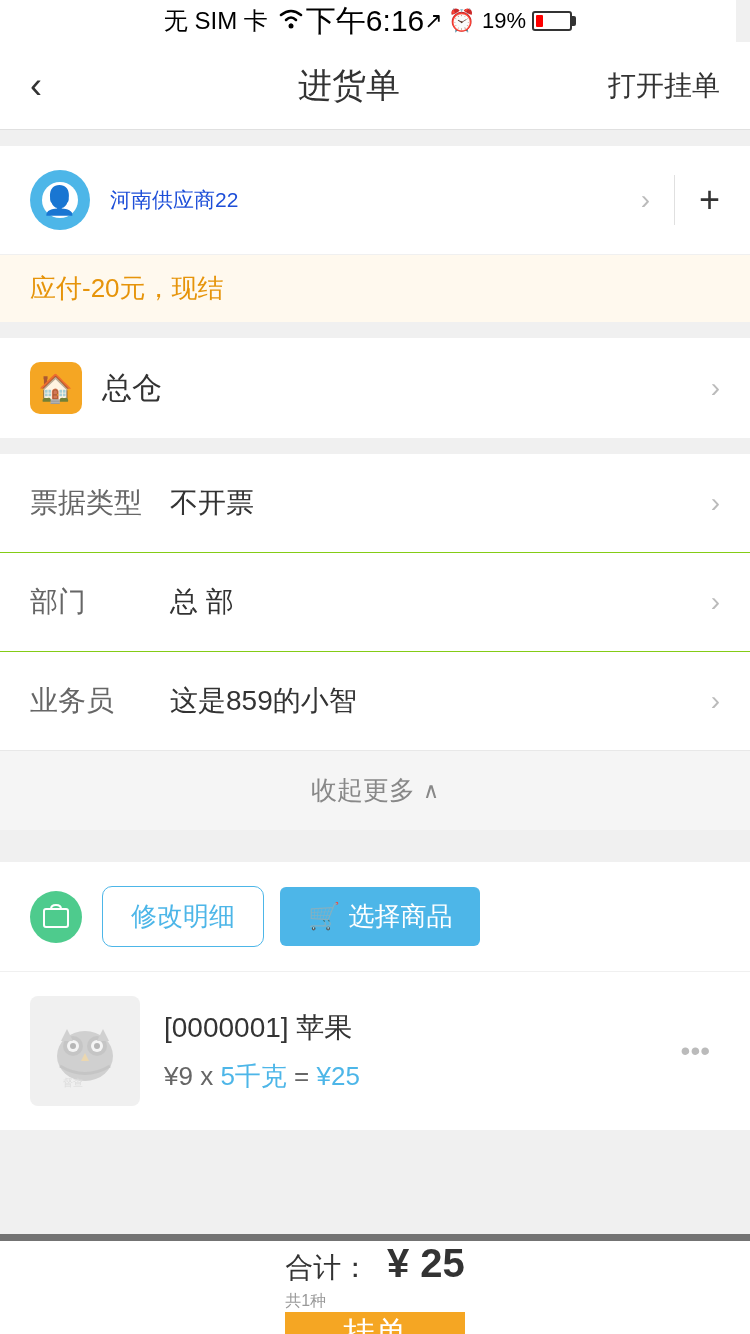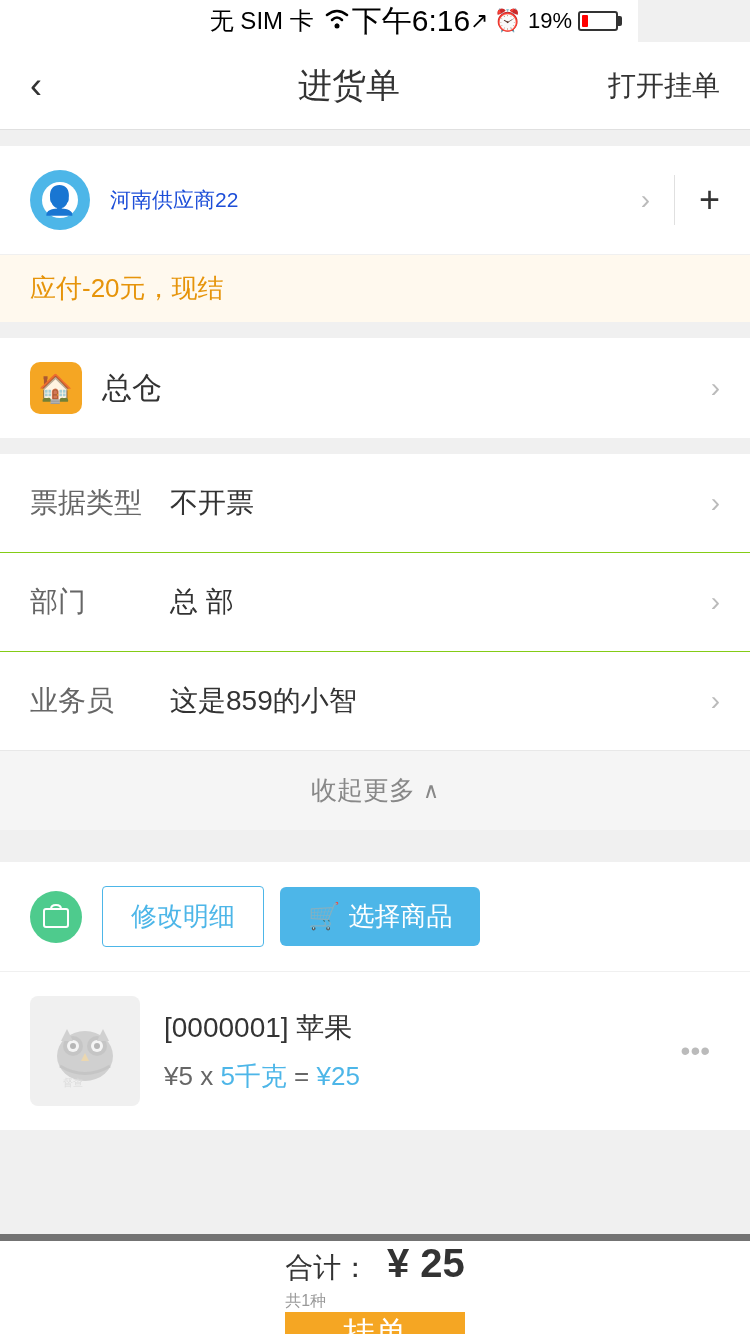--- a/index.html
+++ b/index.html
@@ -8,26 +8,26 @@
       font-family: -apple-system, "PingFang SC", "Microsoft YaHei", sans-serif;
       background: #f0f0f0;
       width: 750px;
       min-height: 1334px;
       font-size: 28px;
       color: #333;
     }
 
     
     .status-bar {
-      width: 638px;
+      width: 736px;
       height: 42px;
       background: #fff;
       display: flex;
       align-items: center;
-      justify-content: flex-end;
+      justify-content: center;
       padding: 8px 20px;
       font-size: 24px;
       color: #000;
     }
     .status-left { display: flex; align-items: center; gap: 8px; }
     .status-center { font-size: 30px; font-weight: 500; }
     .status-right { display: flex; align-items: center; gap: 6px; font-size: 22px; }
     .battery-icon {
       width: 40px; height: 20px; border: 2px solid #333; border-radius: 3px; position: relative;
       display: inline-flex; align-items: center; padding: 2px;
@@ -211,21 +211,21 @@
     }
     .product-count {
       flex: 1;
       font-size: 28px;
       color: #333;
     }
     .btn-outline {
       border: 1.5px solid #4db6e8;
       color: #4db6e8;
       background: #fff;
-      border-radius: 4px;
+      border-radius: 10px;
       padding: 12px 28px;
       font-size: 26px;
       cursor: pointer;
       margin-right: 16px;
     }
     .btn-blue {
       background: #4db6e8;
       color: #fff;
       border: none;
       border-radius: 6px;
@@ -465,21 +465,21 @@
 
       <text x="28" y="75" font-size="10" fill="#aaa" text-anchor="middle">督查</text>
     </svg>
   </div>
   <div class="product-info">
     <div class="product-name">
       <span>[0000001] </span>
       <span>苹果</span>
     </div>
     <div class="product-price">
-      <span>¥5 x </span>
+      <span>¥9 x </span>
       <span class="highlight">5千克</span>
       <span> = </span>
       <span class="highlight">¥25</span>
     </div>
   </div>
   <span class="product-more">•••</span>
 </div>
 
 <div style="height: 100px;"></div>
 

